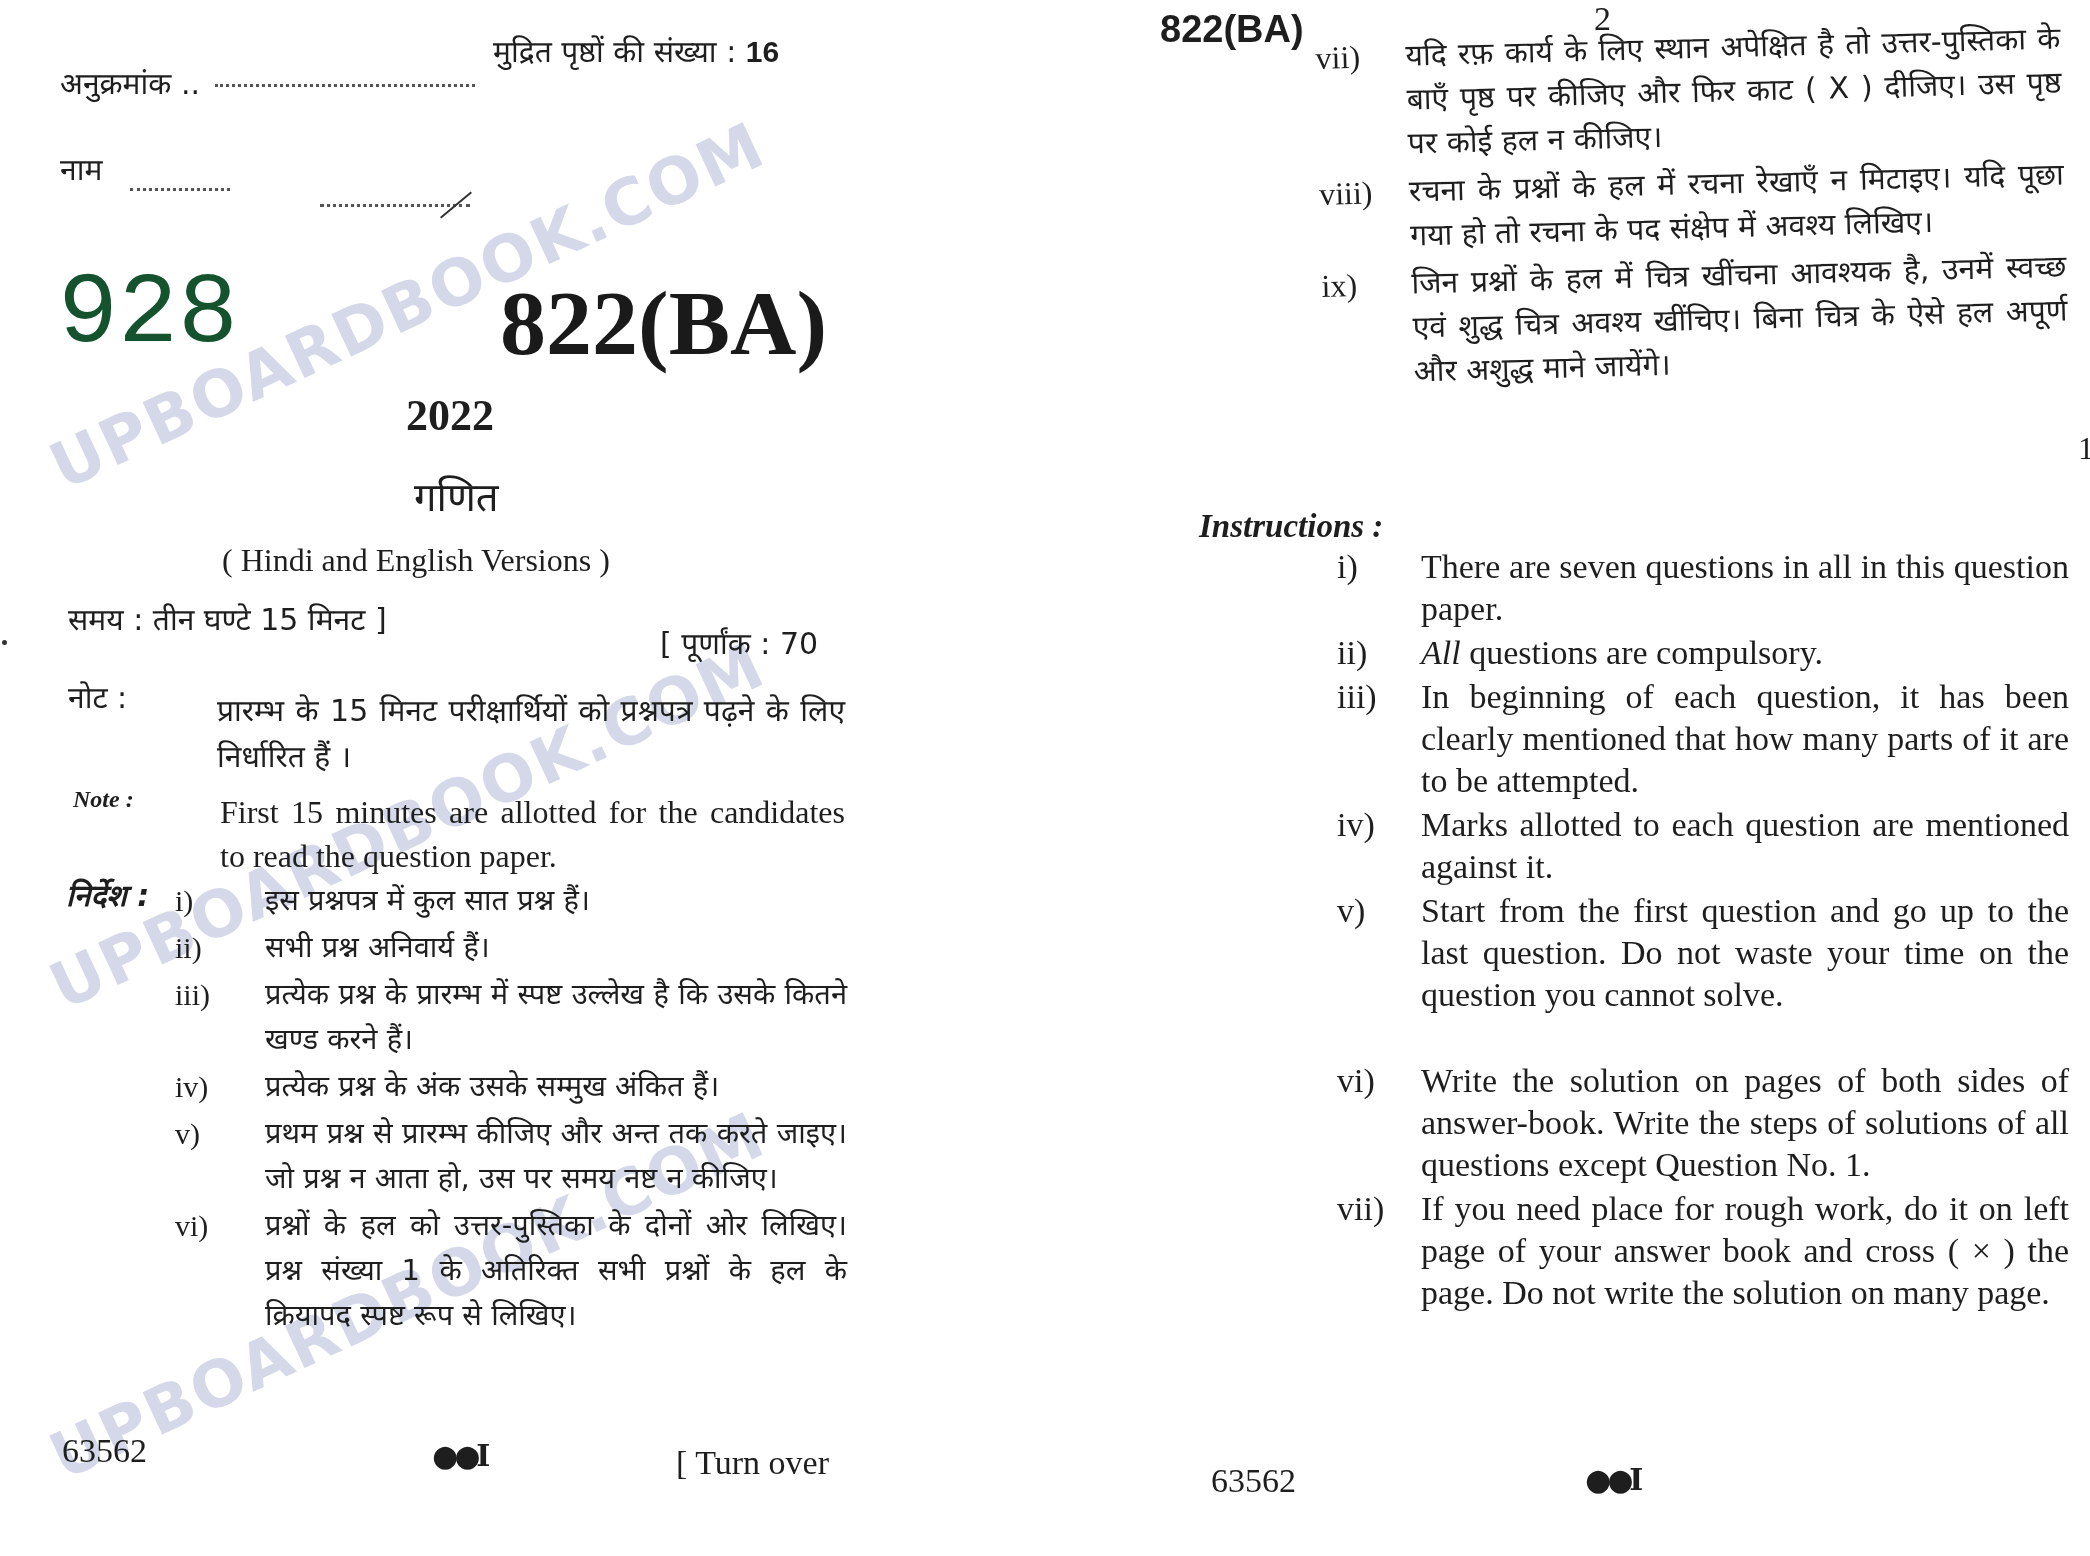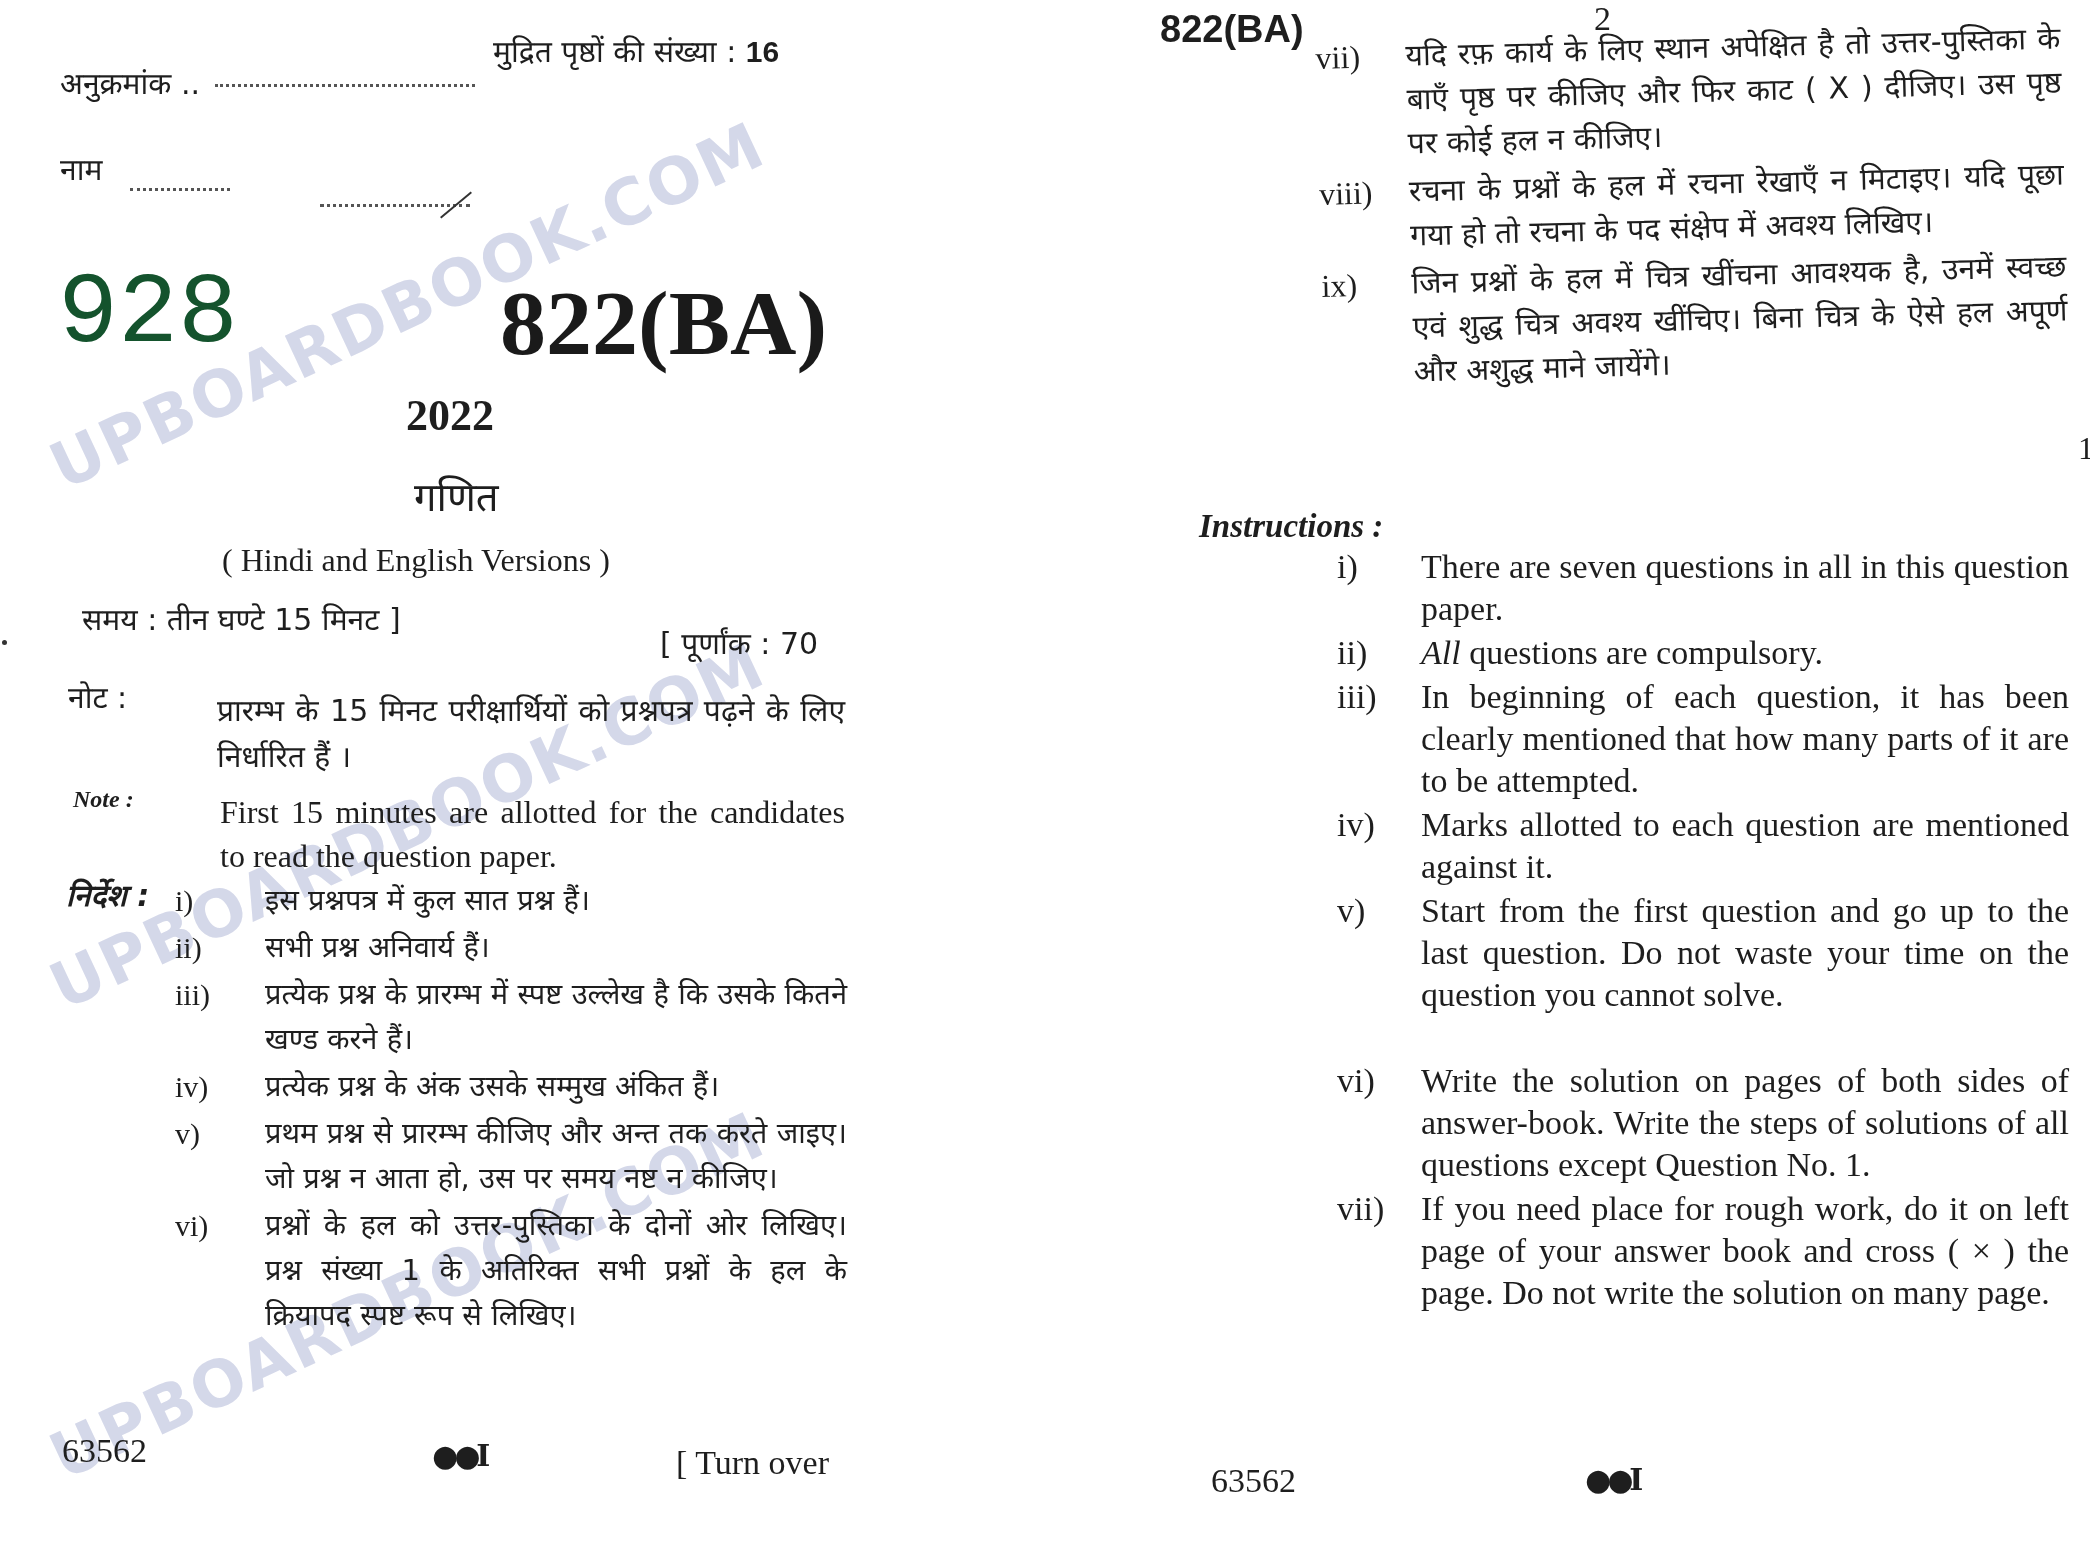--- a/index.html
+++ b/index.html
@@ -32,21 +32,21 @@
   .name-label { left: 60px; top: 148px; font-size: 30px; }
   .name-dots1 { left: 130px; top: 188px; width: 100px; border-bottom: 3px dotted #555; }
   .name-dots2 { left: 320px; top: 204px; width: 150px; border-bottom: 3px dotted #555; }
   .slash { left: 436px; top: 204px; width: 40px; height: 2px; background:#333; transform: rotate(-40deg); }
 
   .big-928 { left: 58px; top: 238px; font-size: 100px; font-family: Liberation Mono, monospace; color:#14532d;margin-top:20px; }
   .big-code { left: 500px; top: 270px; font-size: 92px; font-weight: bold; font-family: "Liberation Serif", serif; color:#1a1a1a; }
   .year { left: 406px; top: 390px; font-size: 44px; font-weight: bold; font-family: "Liberation Serif", serif; }
   .subject { left: 414px; top: 468px; font-size: 40px; }
   .versions { left: 222px; top: 542px; font-size: 32px; font-family: "Liberation Serif", serif; }
-  .time { left: 68px; top: 598px; font-size: 30px; margin-left: 14px; }
+  .time { left: 68px; top: 598px; font-size: 30px; }
   .marks { left: 660px; top: 622px; font-size: 30px; }
 
   .label-col { font-size: 30px; }
   .note-h-label { left: 68px; top: 676px; }
   .note-h-text { left: 217px; top: 688px; width: 628px; font-size: 30px; line-height: 46px; white-space: normal; text-align: justify; }
   .note-e-label { left: 73px; top: 786px; font-style: italic; font-weight: bold; font-family: "Liberation Serif", serif; font-size: 24px; }
   .note-e-text { left: 220px; top: 790px; width: 625px; font-size: 32px; line-height: 44px; white-space: normal; text-align: justify; font-family: "Liberation Serif", serif; }
   .nirdesh-label { left: 66px; top: 874px; font-style: italic; font-weight: bold; font-size: 30px; }
 
   .hlist { position: absolute; left: 175px; top: 878px; width: 672px; }

